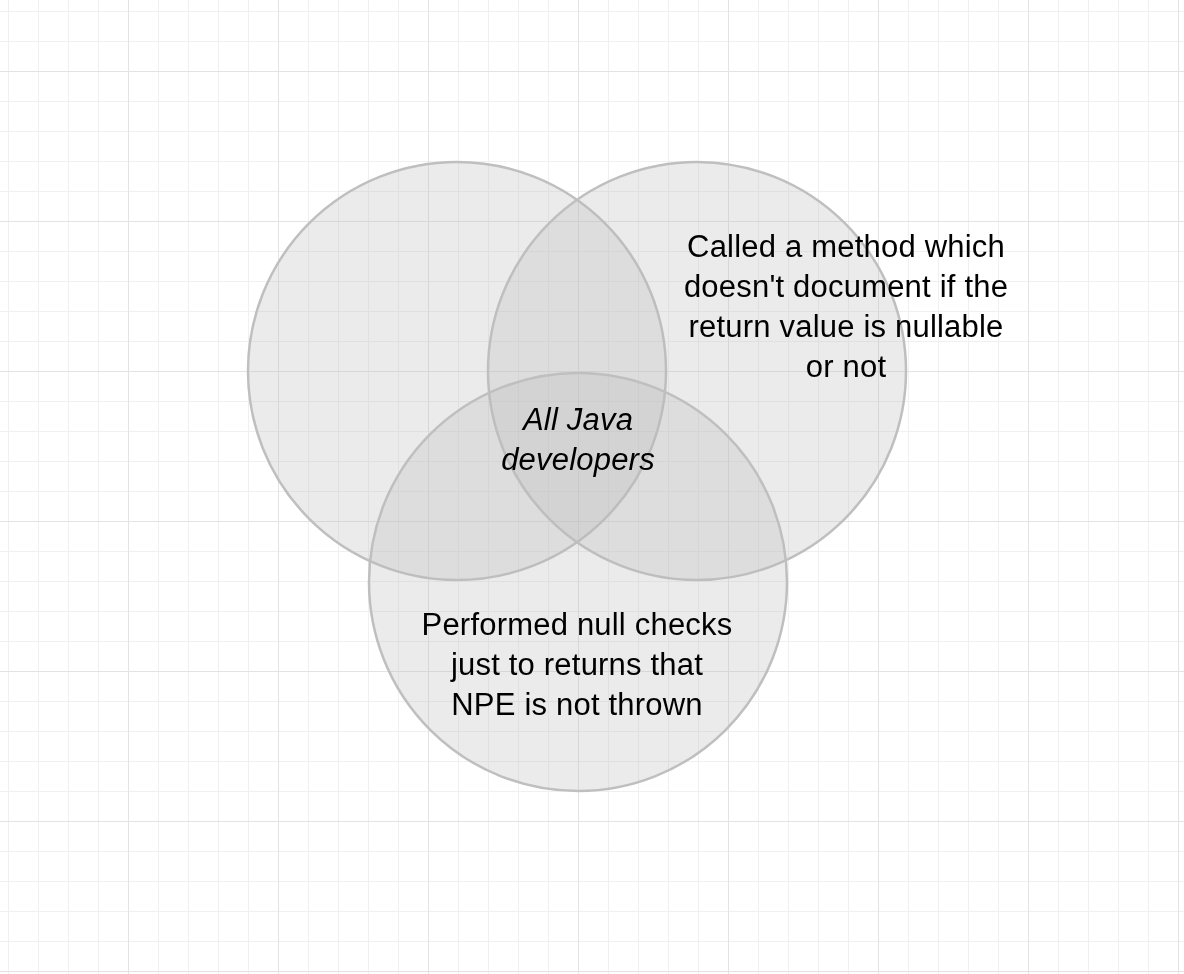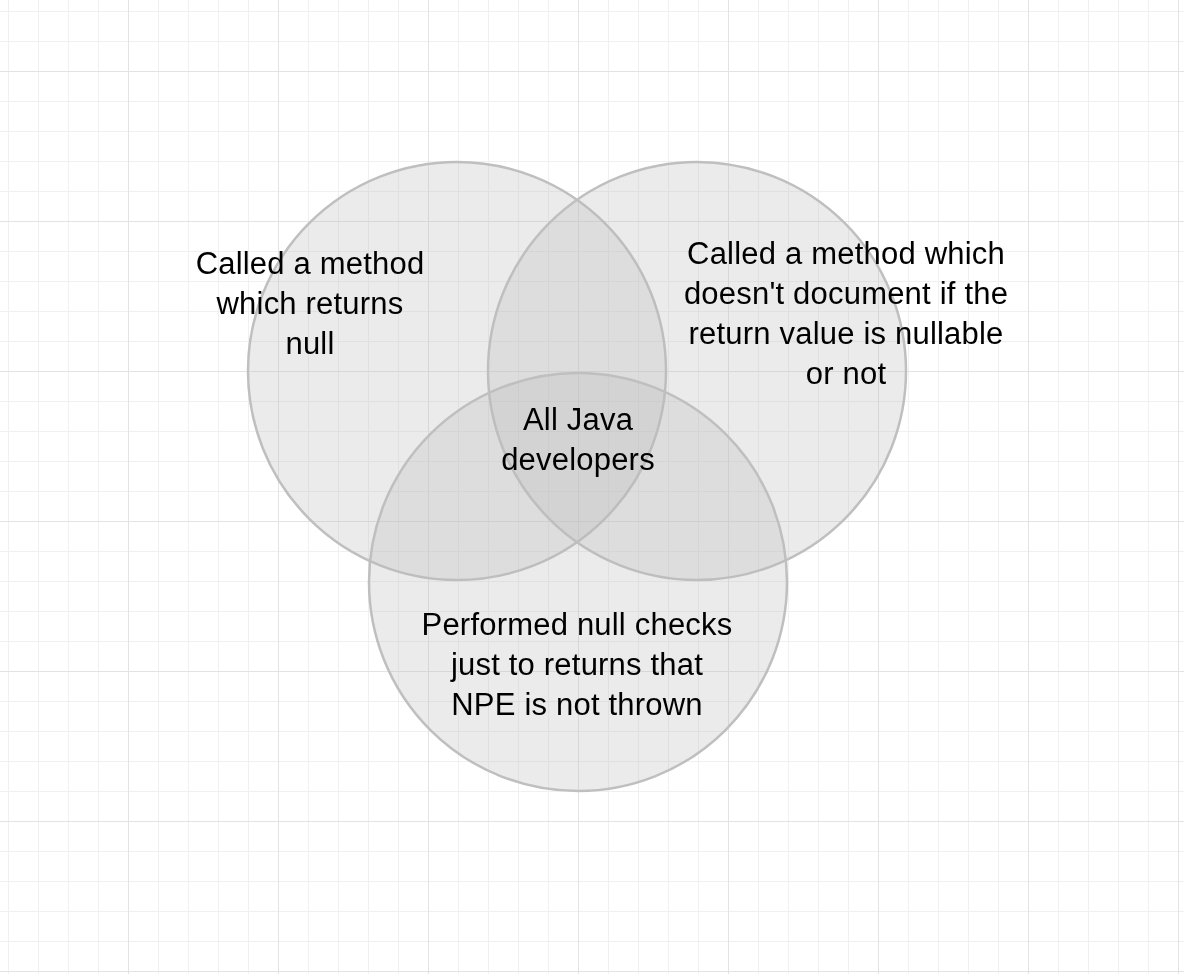--- a/index.html
+++ b/index.html
@@ -40,38 +40,35 @@
     transform: translate(-50%, -50%);
     width: max-content;
     text-align: center;
     white-space: pre;
     font-size: 31px;
     line-height: 40px;
     color: #000000;
     letter-spacing: 0.2px;
   }
   .label-left   { left: 310px; top: 304px; }
-  .label-right  { left: 846px; top: 314px; }
+  .label-right  { left: 846px; top: 307px; }
   .label-bottom { left: 577px; top: 665px; }
-  .label-center { left: 578px; top: 440px; }
+  .label-center { left: 578px; top: 440px; font-style: italic; }
 </style>
 </head>
 <body>
 
 <div class="canvas">
 
   <svg class="venn" viewBox="0 0 1184 974" xmlns="http://www.w3.org/2000/svg">
     <circle class="venn-circle" cx="457" cy="371" r="209" fill="#bcbcbc" stroke="#bfbfbf"></circle>
     <circle class="venn-circle" cx="697" cy="371" r="209" fill="#bcbcbc" stroke="#bfbfbf"></circle>
     <circle class="venn-circle" cx="578" cy="582" r="209" fill="#bcbcbc" stroke="#bfbfbf"></circle>
   </svg>
 
-  <div class="venn-label label-left">Called a method
-which returns
-null</div>
 
   <div class="venn-label label-right">Called a method which
 doesn't document if the
 return value is nullable
 or not</div>
 
   <div class="venn-label label-bottom">Performed null checks
 just to returns that
 NPE is not thrown</div>
 

